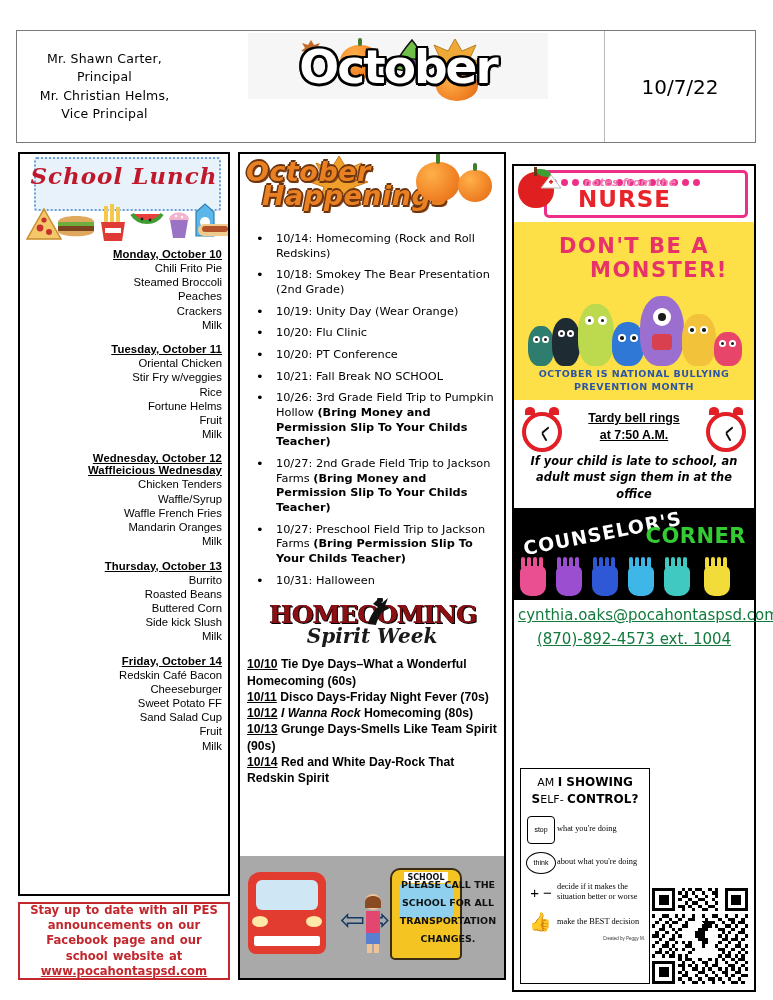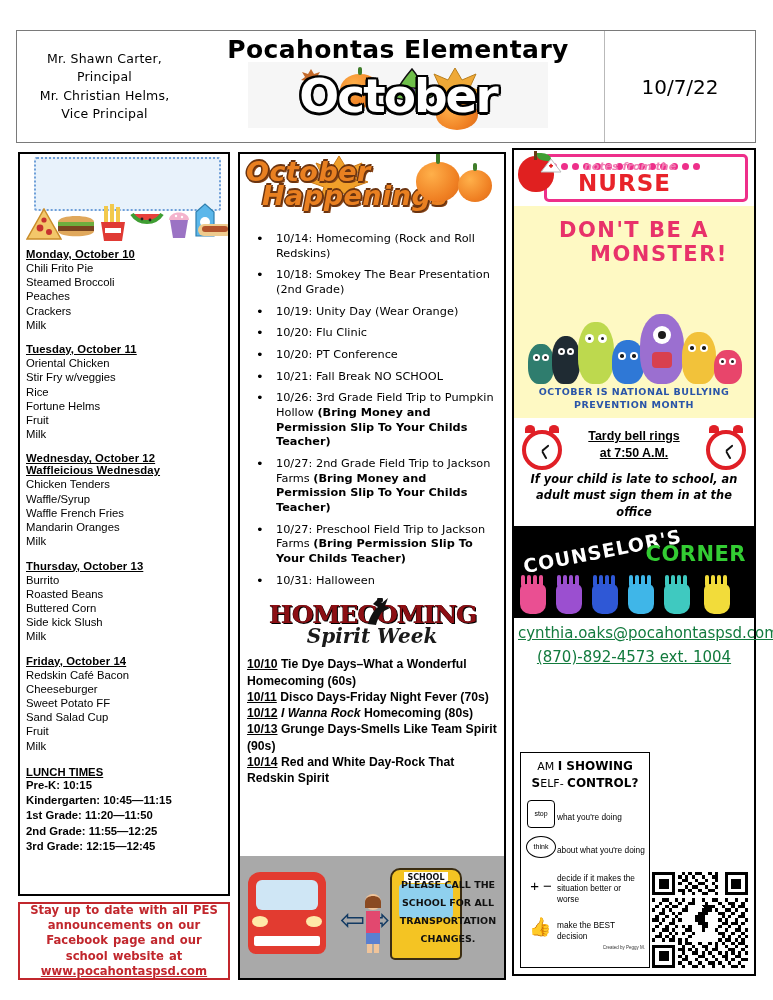--- a/index.html
+++ b/index.html
@@ -18,30 +18,30 @@
   .pumpkin{position:absolute;border-radius:48% 48% 50% 50%;background:radial-gradient(circle at 35% 30%,#ffb04a,#ef7f22 65%,#d8691a);z-index:2;}
   .pumpkin:after{content:"";position:absolute;left:45%;top:-22%;width:10%;height:26%;background:#3f7d2a;border-radius:2px;}
   .leaf{position:absolute;z-index:1;}
   .hdr-date{width:150px;display:flex;align-items:center;justify-content:center;font-family:"DejaVu Sans",sans-serif;font-size:20px;border-left:1px solid #b9b9b9;}
 
   
   .col{position:absolute;border:2px solid #000;box-sizing:border-box;background:#fff;}
   .col-lunch{left:18px;top:152px;width:212px;height:828px;border:none;}
   .lunch-main{border:2px solid #000;box-sizing:border-box;width:212px;height:744px;overflow:hidden;background:#fff;}
   .col-mid{left:238px;top:152px;width:268px;height:828px;}
-  .col-right{left:512px;top:148px;width:244px;height:828px;}
+  .col-right{left:512px;top:164px;width:244px;height:828px;}
 
   
   .lunch-banner{width:100%;height:92px;position:relative;overflow:hidden;}
   .lunch-note{position:absolute;left:14px;top:3px;width:183px;height:50px;background:#e8f2fb;border:2px dotted #6f9fd8;border-radius:3px;}
   .lunch-title{position:absolute;left:0;right:0;top:8px;text-align:center;font-family:"DejaVu Serif",serif;font-weight:bold;font-style:italic;font-size:23px;color:#c0172b;letter-spacing:1px;}
   .food-row{position:absolute;left:6px;top:48px;width:200px;height:42px;}
   .food{position:absolute;}
 
-  .menu{padding:2px 6px 4px;text-align:left;font-family:"Liberation Sans",sans-serif;}
+  .menu{padding:2px 6px 4px;text-align:right;font-family:"Liberation Sans",sans-serif;}
   .day{font-weight:bold;font-size:11.3px;text-decoration:underline;margin:0 0 1px;letter-spacing:.1px;}
   .day.sub{margin-top:-1px;}
   .item{font-size:11.3px;line-height:1.26;}
   .gap{height:11px;}
   .lt-title{font-weight:bold;font-size:11.3px;text-decoration:underline;margin-top:2px;}
   .lt{font-weight:bold;font-size:11.3px;line-height:1.35;}
 
   .announce{margin-top:6px;width:212px;height:78px;box-sizing:border-box;border:2px solid #c1272d;display:flex;align-items:center;justify-content:center;padding:3px 5px;}
   .announce p{margin:0;text-align:center;color:#c1272d;font-family:"DejaVu Sans",sans-serif;font-weight:bold;font-size:11.6px;line-height:1.32;word-spacing:1px;}
   .announce a{color:#c1272d;text-decoration:underline;}
@@ -82,21 +82,21 @@
   .nurse-banner{height:50px;position:relative;overflow:hidden;padding:3px;}
   .nb-inner{position:absolute;left:30px;top:4px;right:6px;height:42px;background:#fff;border:3px solid #ee2f8a;border-radius:5px;}
   .nb-dots{position:absolute;left:36px;top:6px;right:14px;height:7px;}
   .nb-dot{display:inline-block;width:7px;height:7px;border-radius:50%;background:#ee2f8a;margin-right:4px;}
   .nb-sub{position:absolute;left:70px;top:10px;font-family:"DejaVu Sans",sans-serif;font-weight:bold;font-style:italic;font-size:11px;color:#f07fb4;}
   .nb-main{position:absolute;left:64px;top:20px;font-family:"DejaVu Sans",sans-serif;font-weight:bold;font-size:23px;color:#e8232a;letter-spacing:1px;}
   .apple{position:absolute;left:4px;top:6px;width:36px;height:36px;background:#e02020;border-radius:50% 50% 48% 48%;}
   .apple:after{content:"";position:absolute;left:16px;top:-5px;width:3px;height:9px;background:#6b3a14;}
   .apple .lf{position:absolute;left:19px;top:-3px;width:14px;height:8px;background:#3f9e33;border-radius:0 70% 0 70%;}
 
-  .monster{height:212px;position:relative;background:#fef9c3;overflow:hidden;}
+  .monster{height:178px;position:relative;background:#fde047;overflow:hidden;}
   .mon-t1{position:absolute;top:12px;left:0;width:100%;text-align:center;font-family:"DejaVu Sans",sans-serif;font-weight:bold;font-size:21px;color:#e8326a;letter-spacing:1.5px;}
   .mon-t2{position:absolute;top:36px;left:0;width:100%;text-align:center;font-family:"DejaVu Sans",sans-serif;font-weight:bold;font-size:21px;color:#e8326a;letter-spacing:1.5px;padding-left:25px;}
   .mon-foot{position:absolute;bottom:6px;left:0;width:100%;text-align:center;font-family:"DejaVu Sans",sans-serif;font-weight:bold;font-size:9.5px;color:#2a55a8;line-height:1.35;letter-spacing:.5px;}
   .m{position:absolute;bottom:34px;border-radius:45% 45% 40% 40%;}
   .m .eye{position:absolute;background:#fff;border-radius:50%;}
   .m .eye:after{content:"";position:absolute;left:28%;top:28%;width:44%;height:44%;background:#1b1b1b;border-radius:50%;}
 
   .tardy{padding:10px 6px 12px;position:relative;height:108px;box-sizing:border-box;}
   .clock{position:absolute;width:32px;height:32px;border:4px solid #e01f26;border-radius:50%;background:#fff;}
   .clock:before,.clock:after{content:"";position:absolute;width:10px;height:8px;background:#e01f26;border-radius:50% 50% 0 0;top:-9px;}
@@ -111,21 +111,21 @@
   .hand{position:absolute;bottom:4px;width:26px;height:30px;border-radius:6px 6px 10px 10px;}
   .hand .f{position:absolute;top:-9px;width:4px;height:12px;border-radius:3px;}
   .contact{padding:6px 4px 4px;text-align:center;}
   .contact a{display:block;color:#127a3d;font-family:"DejaVu Sans",sans-serif;font-size:15px;text-decoration:underline;margin-bottom:6px;text-align:center;}
 
   .selfctl{position:absolute;left:6px;bottom:6px;width:130px;height:216px;border:1px solid #000;box-sizing:border-box;background:#fff;padding:5px 4px;}
   .sc-h{text-align:center;font-family:"DejaVu Sans",sans-serif;font-size:11px;line-height:1.35;}
   .sc-h b{font-size:12px;}
   .sc-row{display:flex;align-items:center;margin-top:8px;}
   .sc-ic{width:32px;flex:none;display:flex;align-items:center;justify-content:center;}
-  .sc-tx{font-family:Liberation Sans, sans-serif;font-size:8.3px;line-height:1.3;margin-top:7px;}
+  .sc-tx{font-family:Liberation Serif, serif;font-size:8.3px;line-height:1.3;}
   .oct8{width:26px;height:26px;border:1.5px solid #000;border-radius:4px;display:flex;align-items:center;justify-content:center;font-size:7px;}
   .cloud{width:28px;height:20px;border:1.5px solid #000;border-radius:50%;display:flex;align-items:center;justify-content:center;font-size:7px;}
   .pm{font-size:15px;}
   .thumb{font-size:18px;}
   .sc-credit{text-align:right;font-size:4.5px;margin-top:3px;color:#333;}
 
   .qr{position:absolute;right:6px;bottom:6px;width:96px;height:96px;}
   .qr svg{display:block;}
 </style>
 </head>
@@ -134,21 +134,20 @@
 <div class="page">
 
   <div class="header">
     <div class="hdr-admin">
       <div>Mr. Shawn Carter,</div>
       <div>Principal</div>
       <div>Mr. Christian Helms,</div>
       <div>Vice Principal</div>
     </div>
     <div class="hdr-logo">
-      <div class="school-name">Pocahontas Elementary</div>
       <div class="oct-wrap">
         <div class="leaf" style="left:178px;top:4px;">
           <svg width="58" height="46" viewBox="0 0 58 46">
               <path d="M29 2 L36 14 L50 8 L44 21 L56 26 L43 30 L47 42 L33 36 L29 45 L25 36 L11 42 L15 30 L2 26 L14 21 L8 8 L22 14 Z" fill="#efa937" stroke="#b9801f" stroke-width="1"></path>
             </svg>
         </div>
         <div class="leaf" style="left:52px;top:6px;">
           <svg width="22" height="18" viewBox="0 0 22 18">
               <path d="M11 1 L14 6 L20 4 L17 9 L21 12 L15 13 L16 17 L11 14 L6 17 L7 13 L1 12 L5 9 L2 4 L8 6 Z" fill="#c46a2a"></path>
             </svg>
@@ -165,20 +164,21 @@
         <span class="oct-word">October</span>
       </div>
     </div>
     <div class="hdr-date">10/7/22</div>
   </div>
 
   <div class="col col-lunch">
     <div class="lunch-main">
       <div class="lunch-banner">
         <div class="lunch-note"></div>
+        <div class="lunch-title">School Lunch</div>
         <div class="food-row">
           <div class="food" style="left:0;top:6px;">
             <svg width="36" height="34" viewBox="0 0 36 34">
                 <path d="M18 1 L35 31 L1 31 Z" fill="#f3c76a" stroke="#c98c2a" stroke-width="1.5"></path>
                 <circle cx="14" cy="20" r="3.4" fill="#c6322e"></circle>
                 <circle cx="23" cy="24" r="3" fill="#c6322e"></circle>
                 <circle cx="18" cy="12" r="2.6" fill="#c6322e"></circle>
               </svg>
           </div>
           <div class="food" style="left:30px;top:8px;">
@@ -271,28 +271,20 @@
         <div>
           <div class="day">Friday, October 14</div>
           <div class="item">Redskin Café Bacon</div>
           <div class="item">Cheeseburger</div>
           <div class="item">Sweet Potato FF</div>
           <div class="item">Sand Salad Cup</div>
           <div class="item">Fruit</div>
           <div class="item">Milk</div>
         </div>
         <div class="gap"></div>
-        <div>
-          <div class="lt-title">LUNCH TIMES</div>
-          <div class="lt">Pre-K:  10:15</div>
-          <div class="lt">Kindergarten:  10:45—11:15</div>
-          <div class="lt">1st Grade:  11:20—11:50</div>
-          <div class="lt">2nd Grade:  11:55—12:25</div>
-          <div class="lt">3rd Grade:  12:15—12:45</div>
-        </div>
       </div>
     </div>
 
     <div class="announce">
       <p><span>Stay up to date with all PES announcements on our Facebook page and our school website at </span><a href="#">www.pocahontaspsd.com</a></p>
     </div>
   </div>
 
   <div class="col col-mid">
     <div class="oh-banner">

